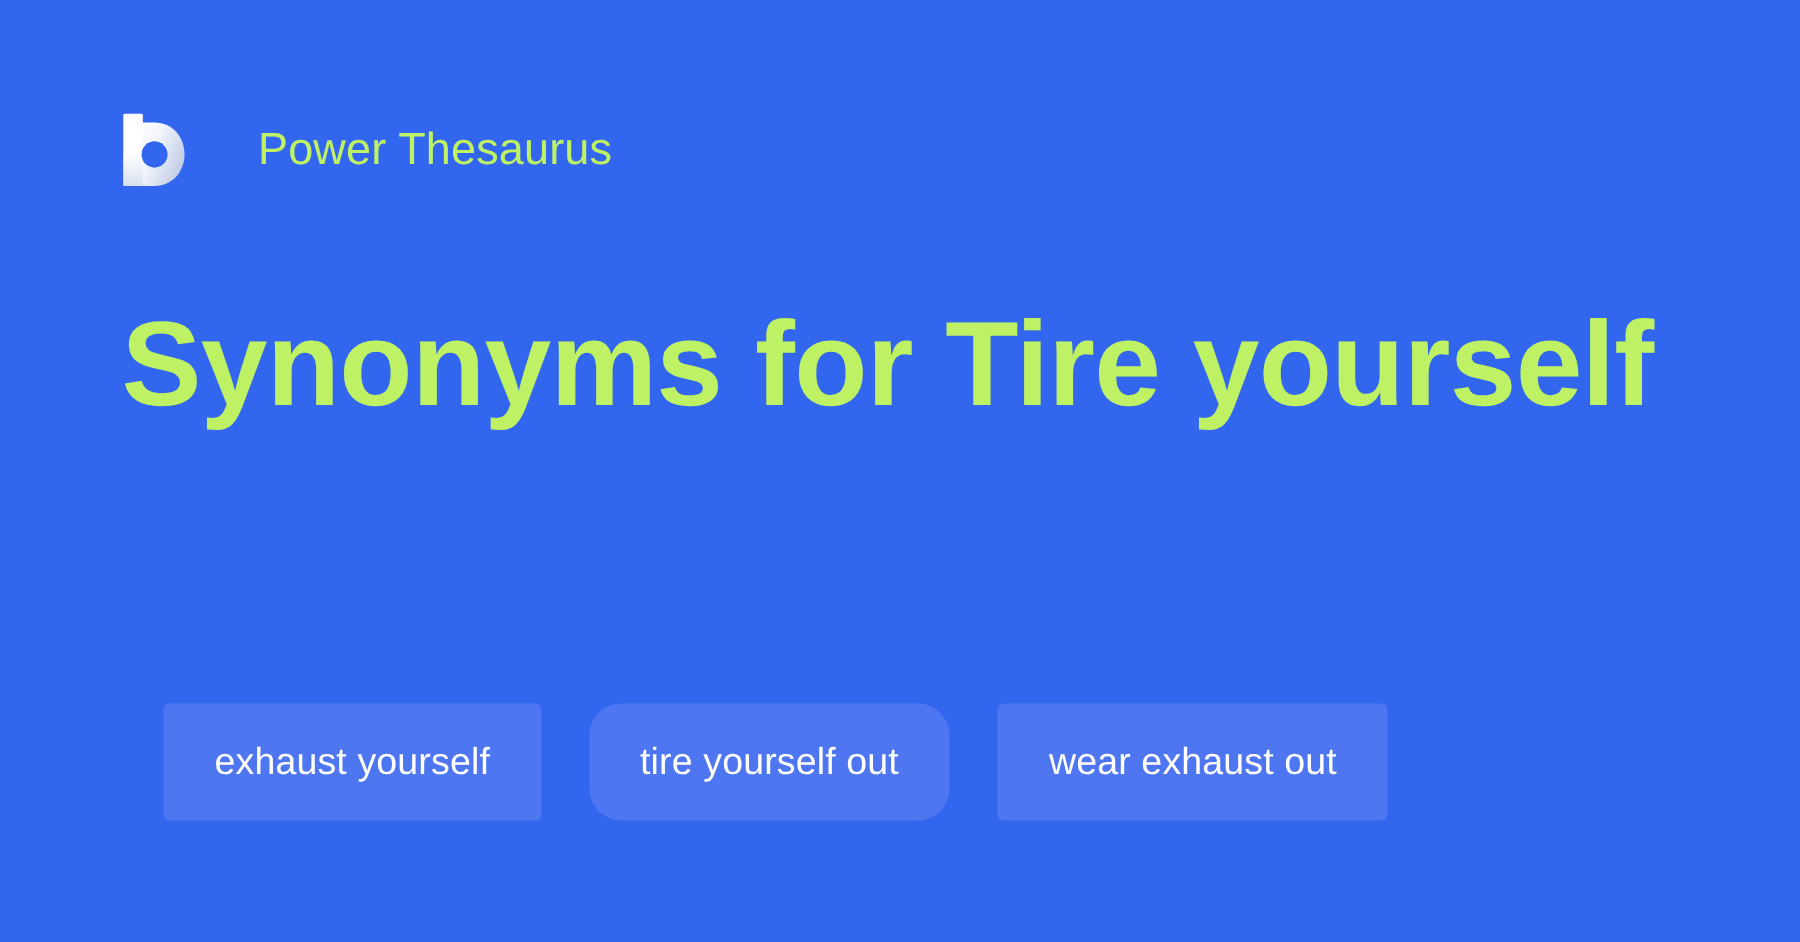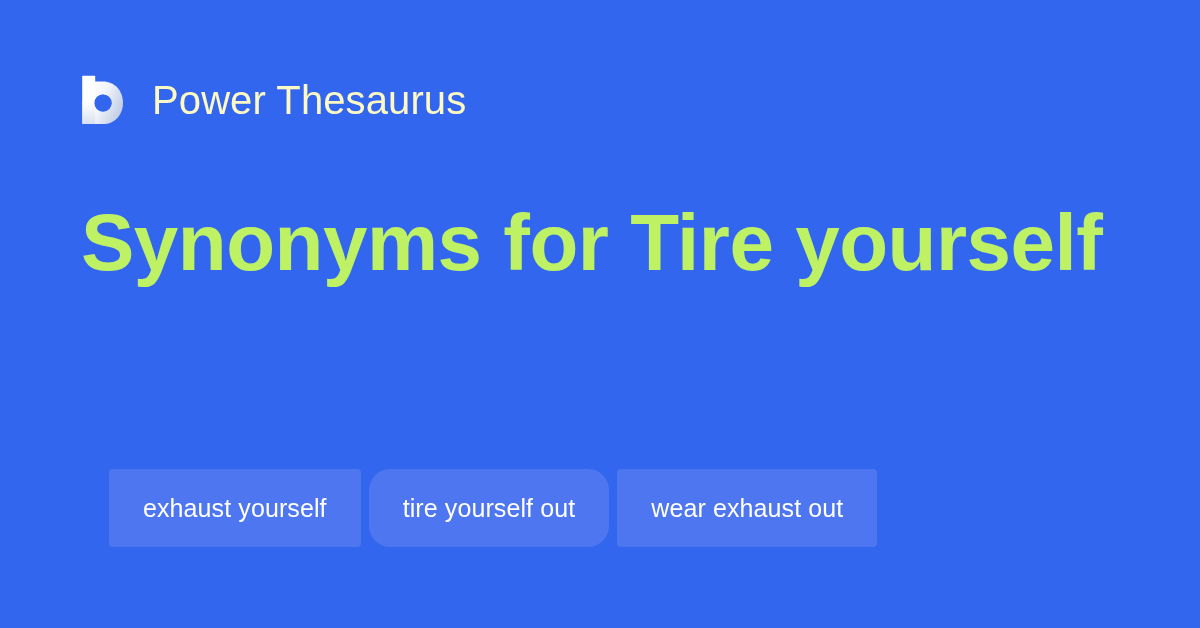--- a/index.html
+++ b/index.html
@@ -36,26 +36,27 @@
   }
 
   .brand-logo {
     width: 44px;
     height: 50px;
     display: block;
     flex: 0 0 auto;
   }
 
   .brand-name {
-    font-size: 40px;
+    font-size: 30px;
     line-height: 1;
     font-weight: 500;
     letter-spacing: 0.1px;
-    color: #fef9c3;
+    color: #bef264;
     white-space: nowrap;
+    margin-left: 20px;
   }
 
   
   .headline {
     position: absolute;
     left: 81px;
     top: 188px;
     width: 1040px;
     margin: 0;
     font-size: 80px;
@@ -67,21 +68,21 @@
   }
 
   
   .chips {
     position: absolute;
     left: 81px;
     top: 469px;
     right: 80px;
     display: flex;
     flex-wrap: wrap;
-    gap: 8px;
+    gap: 32px;
     padding-left: 28px;
   }
 
   .chip {
     height: 78px;
     box-sizing: border-box;
     display: flex;
     align-items: center;
     justify-content: center;
     padding: 0 34px;

